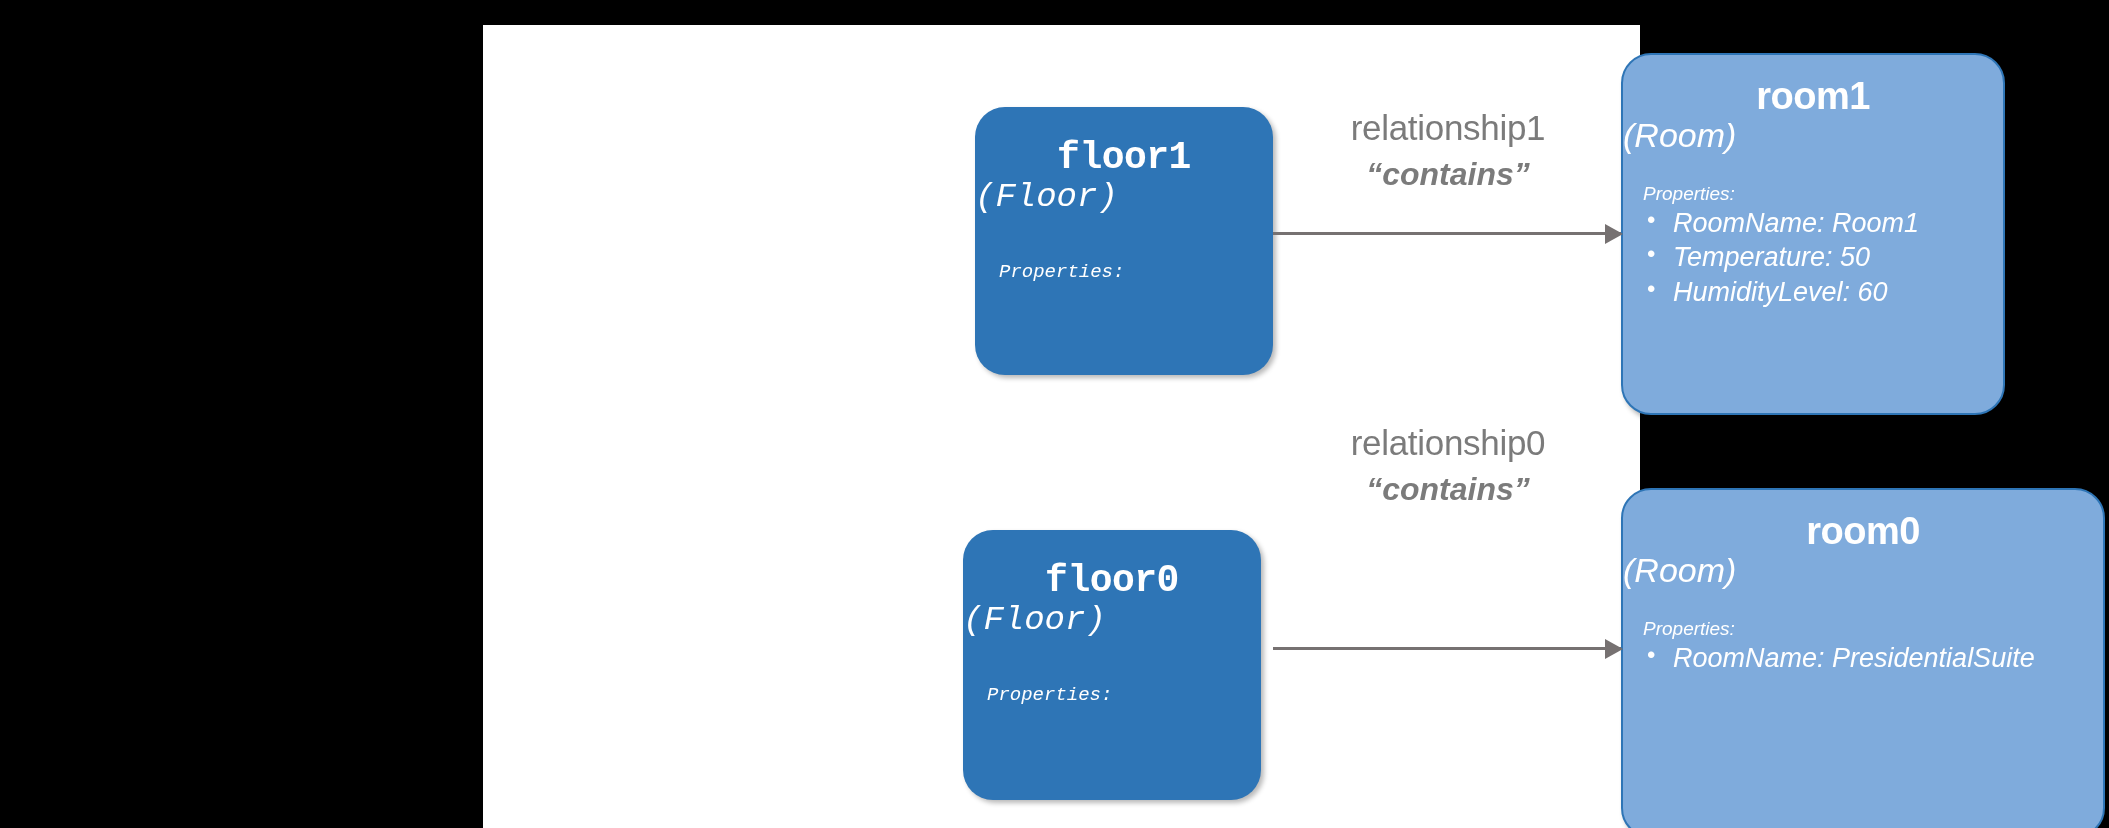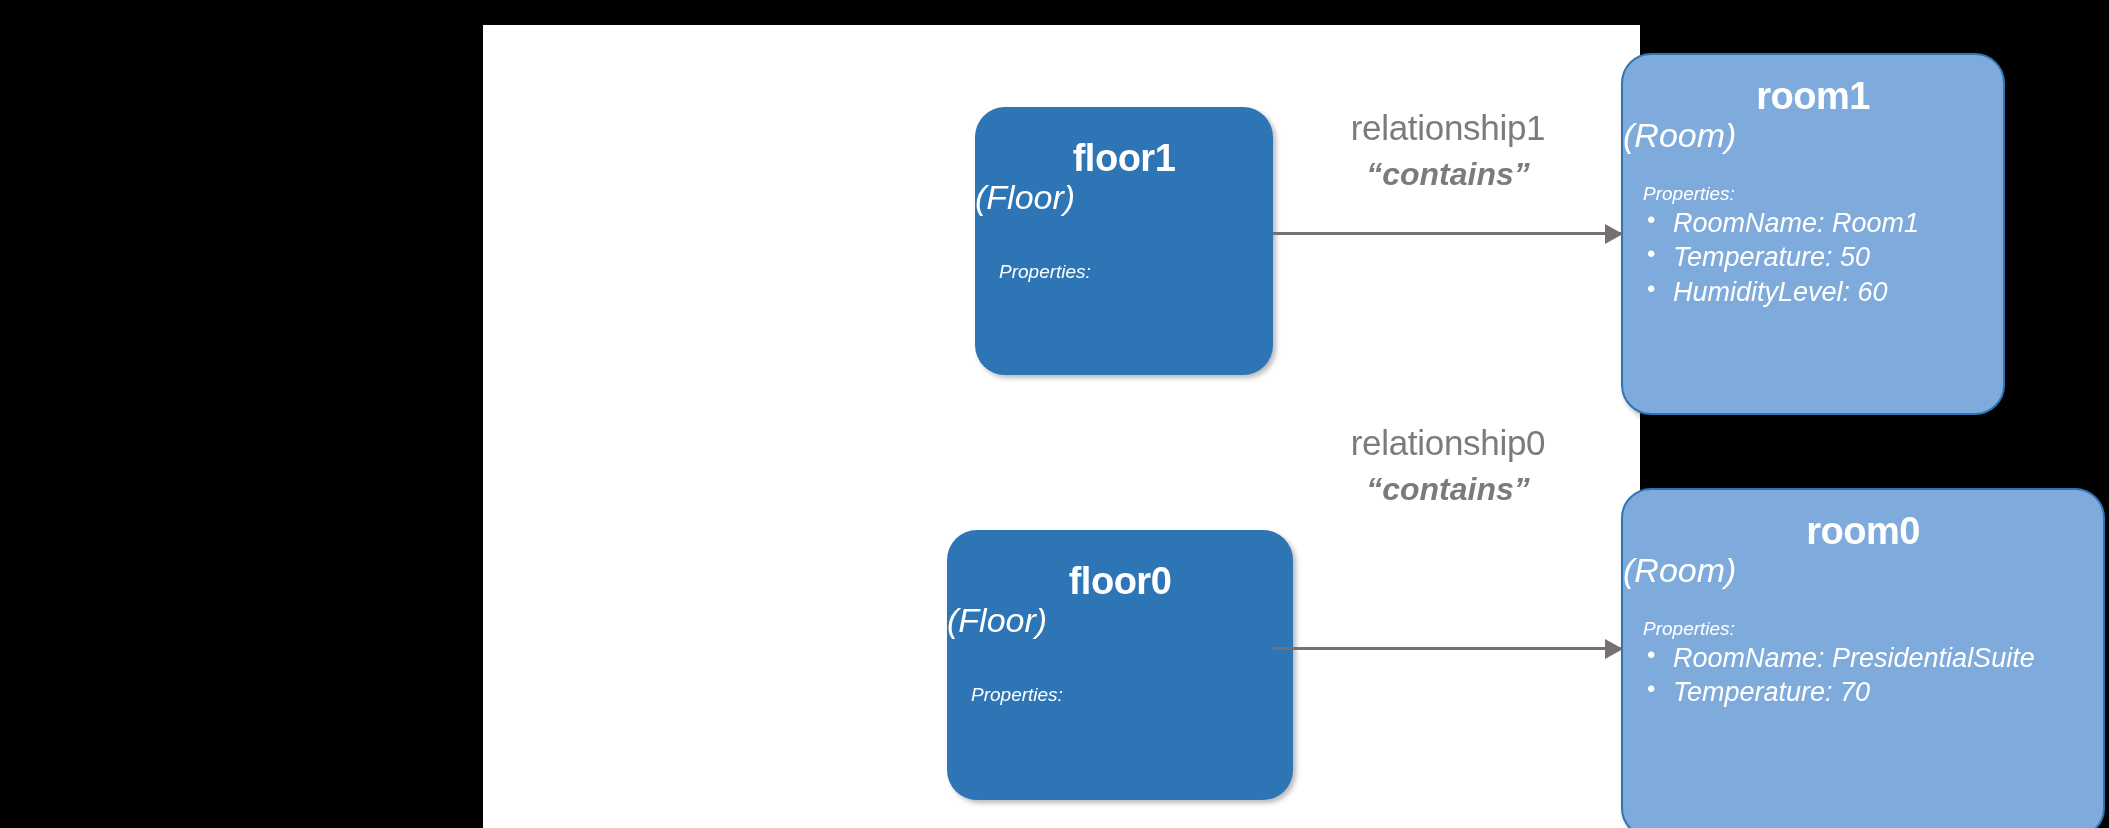--- a/index.html
+++ b/index.html
@@ -27,20 +27,21 @@
   
   .node {
     position: absolute;
     box-sizing: border-box;
     color: #ffffff;
   }
   .node.floor {
     background: #2E75B6;
     border-radius: 30px;
     box-shadow: 3px 3px 5px rgba(0,0,0,0.28);
+    font-family: Liberation Mono, monospace;
   }
   .node.room {
     background: #7FABDC;
     border: 2px solid #2E75B6;
     border-radius: 30px;
     box-shadow: 3px 4px 5px rgba(0,0,0,0.30);
   }
 
   .node-title {
     text-align: center;
@@ -85,21 +86,21 @@
   .floor .node-title { margin-top: 32px; }
   .floor .props-label { margin-top: 44px; margin-left: 24px; }
 
   
   .room .node-title { margin-top: 22px; }
   .room .props-block { margin-top: 28px; margin-left: 20px; }
 
   
   #node-floor1 { left: 492px; top: 82px;  width: 298px; height: 268px; }
   #node-room1  { left: 1138px; top: 28px; width: 384px; height: 362px; }
-  #node-floor0 { left: 464px; top: 505px; width: 346px; height: 270px; }
+  #node-floor0 { left: 480px; top: 505px; width: 298px; height: 270px; }
   #node-room0  { left: 1138px; top: 463px; width: 484px; height: 350px; }
 
   
   .edge {
     position: absolute;
   }
   .edge-line {
     position: absolute;
     height: 3px;
     background: #767171;
@@ -171,21 +172,20 @@
       <div class="props-label">Properties:</div>
     </div>
 
     <div class="node room" id="node-room0">
       <div class="node-title">room0</div>
       <div class="node-type">(Room)</div>
       <div class="props-block">
         <div class="props-label">Properties:</div>
         <ul class="props-list">
           <li>RoomName: PresidentialSuite</li>
-          <li>Temperature: 70</li>
         </ul>
       </div>
     </div>
 
     <div class="edge" id="edge1">
       <div class="edge-labels">
         <div class="edge-name">relationship1</div>
         <div class="edge-kind">“contains”</div>
       </div>
       <div class="edge-line"></div>

